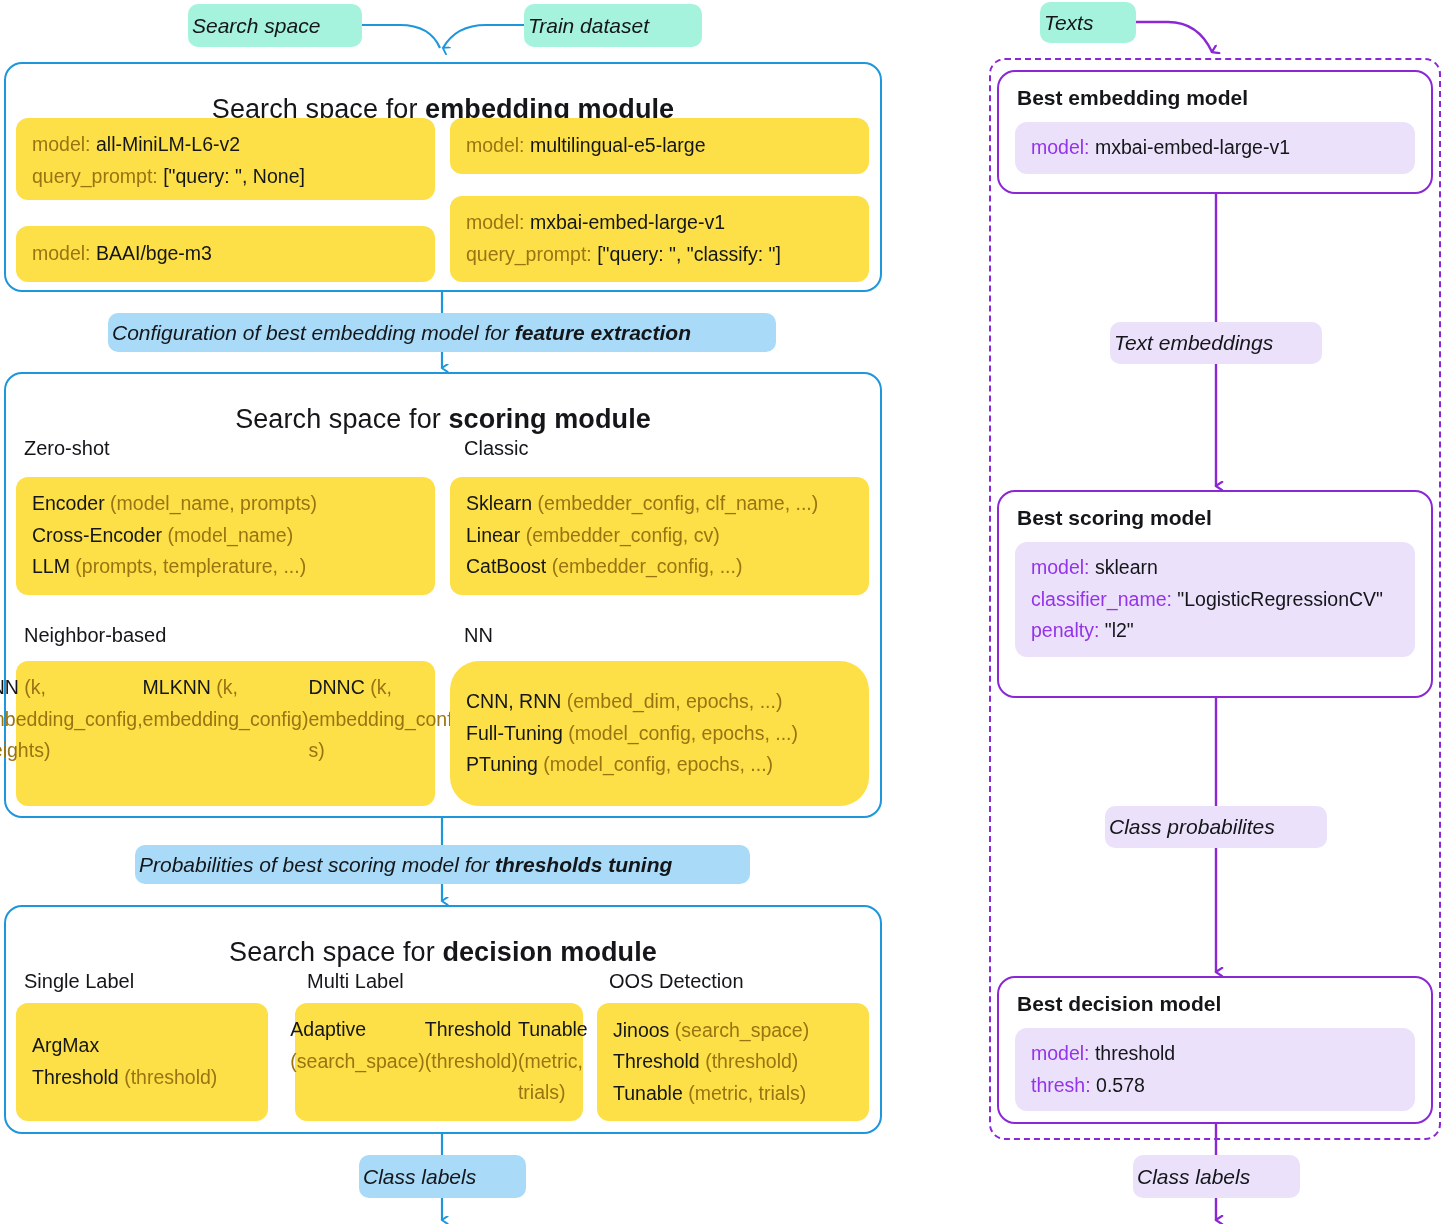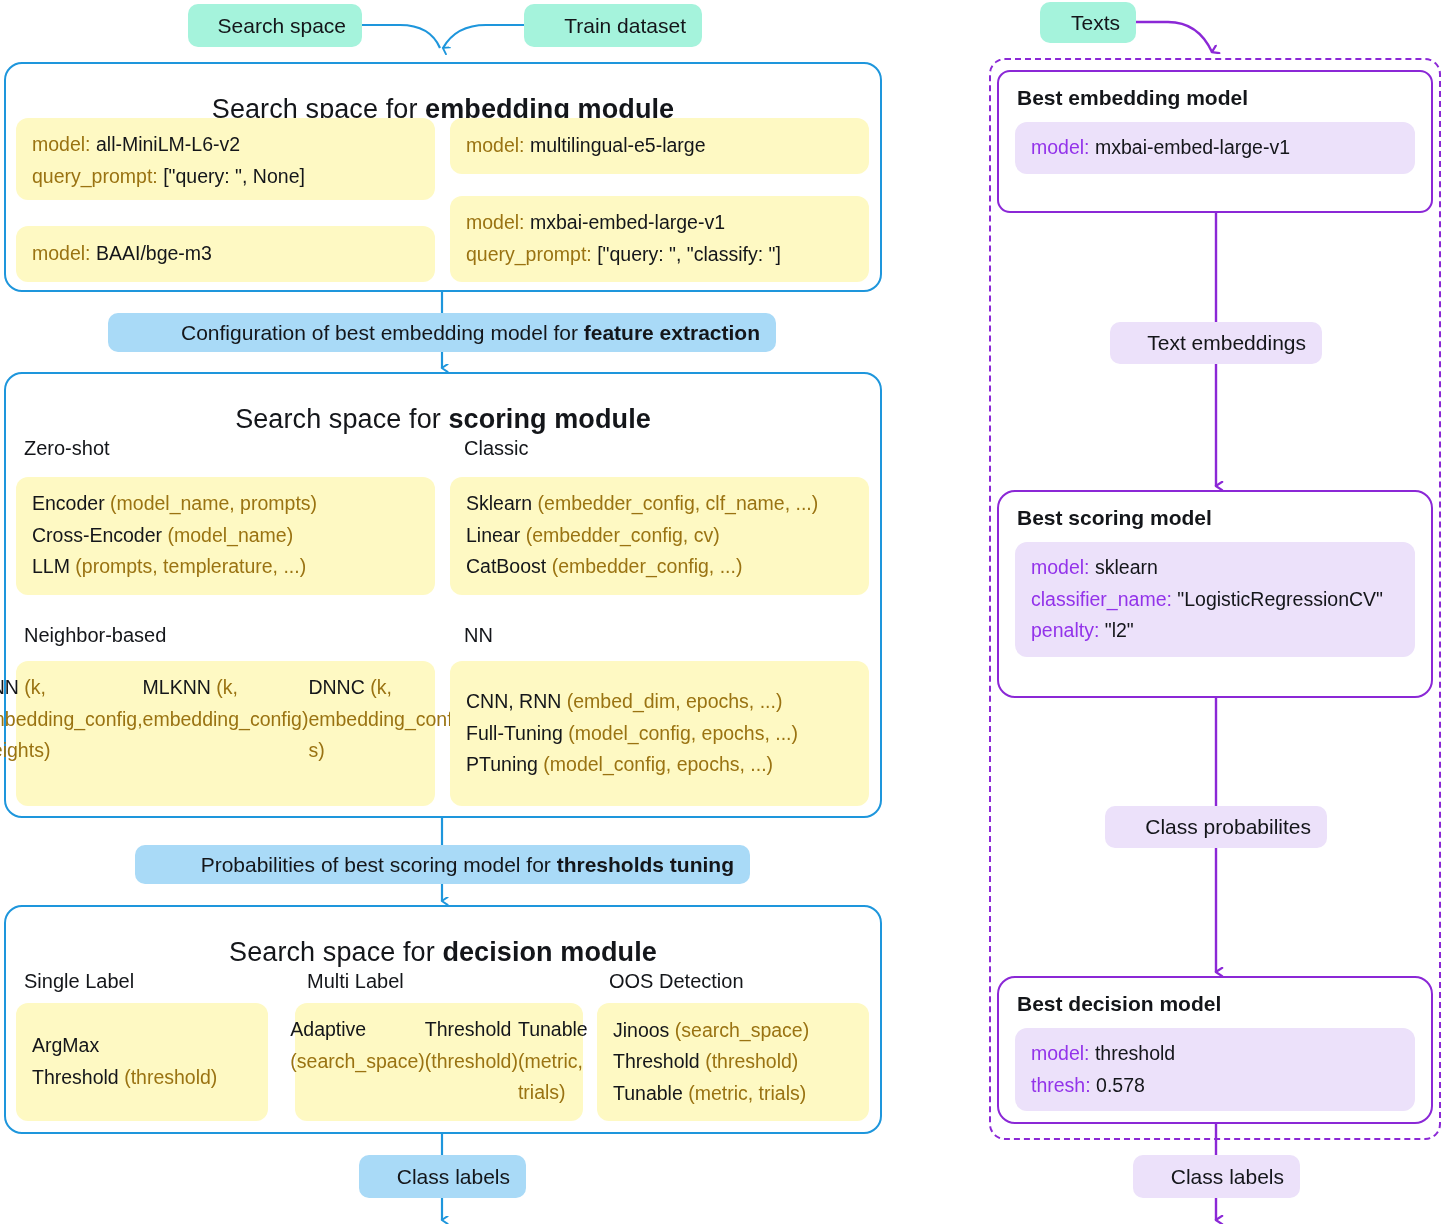--- a/index.html
+++ b/index.html
@@ -10,24 +10,25 @@
     font-family:"Liberation Sans", sans-serif;
     color:#14161a;
     position:relative;
     overflow:hidden;
   }
 
   
   .pill {
     position:absolute;
     border-radius:10px;
-    display:flex; align-items:center; justify-content:flex-end;
+    display:flex; align-items:center; justify-content:flex-start;
     font-size:21px; line-height:1.1;
     white-space:nowrap;
-    padding:0 16px;
+    padding:0 4px;
+    font-style:italic;
   }
   .pill-green { background:#a5f3dc; }
   .pill-blue  { background:#a9daf7; }
   .pill-purple{ background:#ece1fa; }
 
   .panel {
     position:absolute;
     border:2.5px solid #1e96dc;
     border-radius:18px;
     background:#ffffff;
@@ -35,21 +36,21 @@
   .panel-title {
     text-align:center;
     font-size:27px;
     padding-top:30px;
     letter-spacing:.1px;
   }
   .panel-title b { font-weight:bold; }
 
   .ocard {
     position:absolute;
-    background:#fef9c3;
+    background:#fde047;
     border-radius:12px;
     padding:11px 16px;
     font-size:19.5px;
     line-height:1.62;
     color:#14161a;
   }
   .k { color:#9a7312; }
   .grp {
     position:absolute;
     font-size:20px;
@@ -189,21 +190,21 @@
 </div>
 <div class="ocard" style="left:16px; top:661px; width:419px; height:145px; display:flex; flex-direction:row; justify-content:center;">
   <div><span>KNN</span><span class="k"> (k, embedding_config, weights)</span></div>
   <div><span>MLKNN</span><span class="k"> (k, embedding_config)</span></div>
   <div><span>DNNC</span><span class="k"> (k, embedding_config, s)</span></div>
 </div>
 
 <div class="grp" style="left:464px; top:624px;">
   <span>NN</span>
 </div>
-<div class="ocard" style="left:450px; top:661px; width:419px; height:145px; display:flex; flex-direction:column; justify-content:center;">
+<div class="ocard" style="left:450px; top:661px; width:419px; height:145px; display:flex; flex-direction:column; justify-content:center;border-radius:29px;">
   <div><span>CNN, RNN</span><span class="k"> (embed_dim, epochs, ...)</span></div>
   <div><span>Full-Tuning</span><span class="k"> (model_config, epochs, ...)</span></div>
   <div><span>PTuning</span><span class="k"> (model_config, epochs, ...)</span></div>
 </div>
 
 <div class="pill pill-blue" style="left:135px; top:845px; width:615px; height:39px;">
   <span><span>Probabilities of best scoring model for </span><b>thresholds tuning</b></span>
 </div>
 
 <div class="panel" style="left:4px; top:905px; width:878px; height:229px;">
@@ -241,21 +242,21 @@
 <div class="pill pill-blue" style="left:359px; top:1155px; width:167px; height:43px;">
   <span>Class labels</span>
 </div>
 
 <div class="pill pill-green" style="left:1040px; top:2px; width:96px; height:41px;">
   <span>Texts</span>
 </div>
 
 <div class="dashed" style="left:989px; top:58px; width:452px; height:1082px;"></div>
 
-<div class="pbox" style="left:997px; top:70px; width:436px; height:143px;border-radius:13px;">
+<div class="pbox" style="left:997px; top:70px; width:436px; height:124px;">
   <h3>Best embedding model</h3>
   <div class="pcard">
     <div><span class="pk">model:</span><span> mxbai-embed-large-v1</span></div>
   </div>
 </div>
 
 <div class="pill pill-purple" style="left:1110px; top:322px; width:212px; height:42px;">
   <span>Text embeddings</span>
 </div>
 

